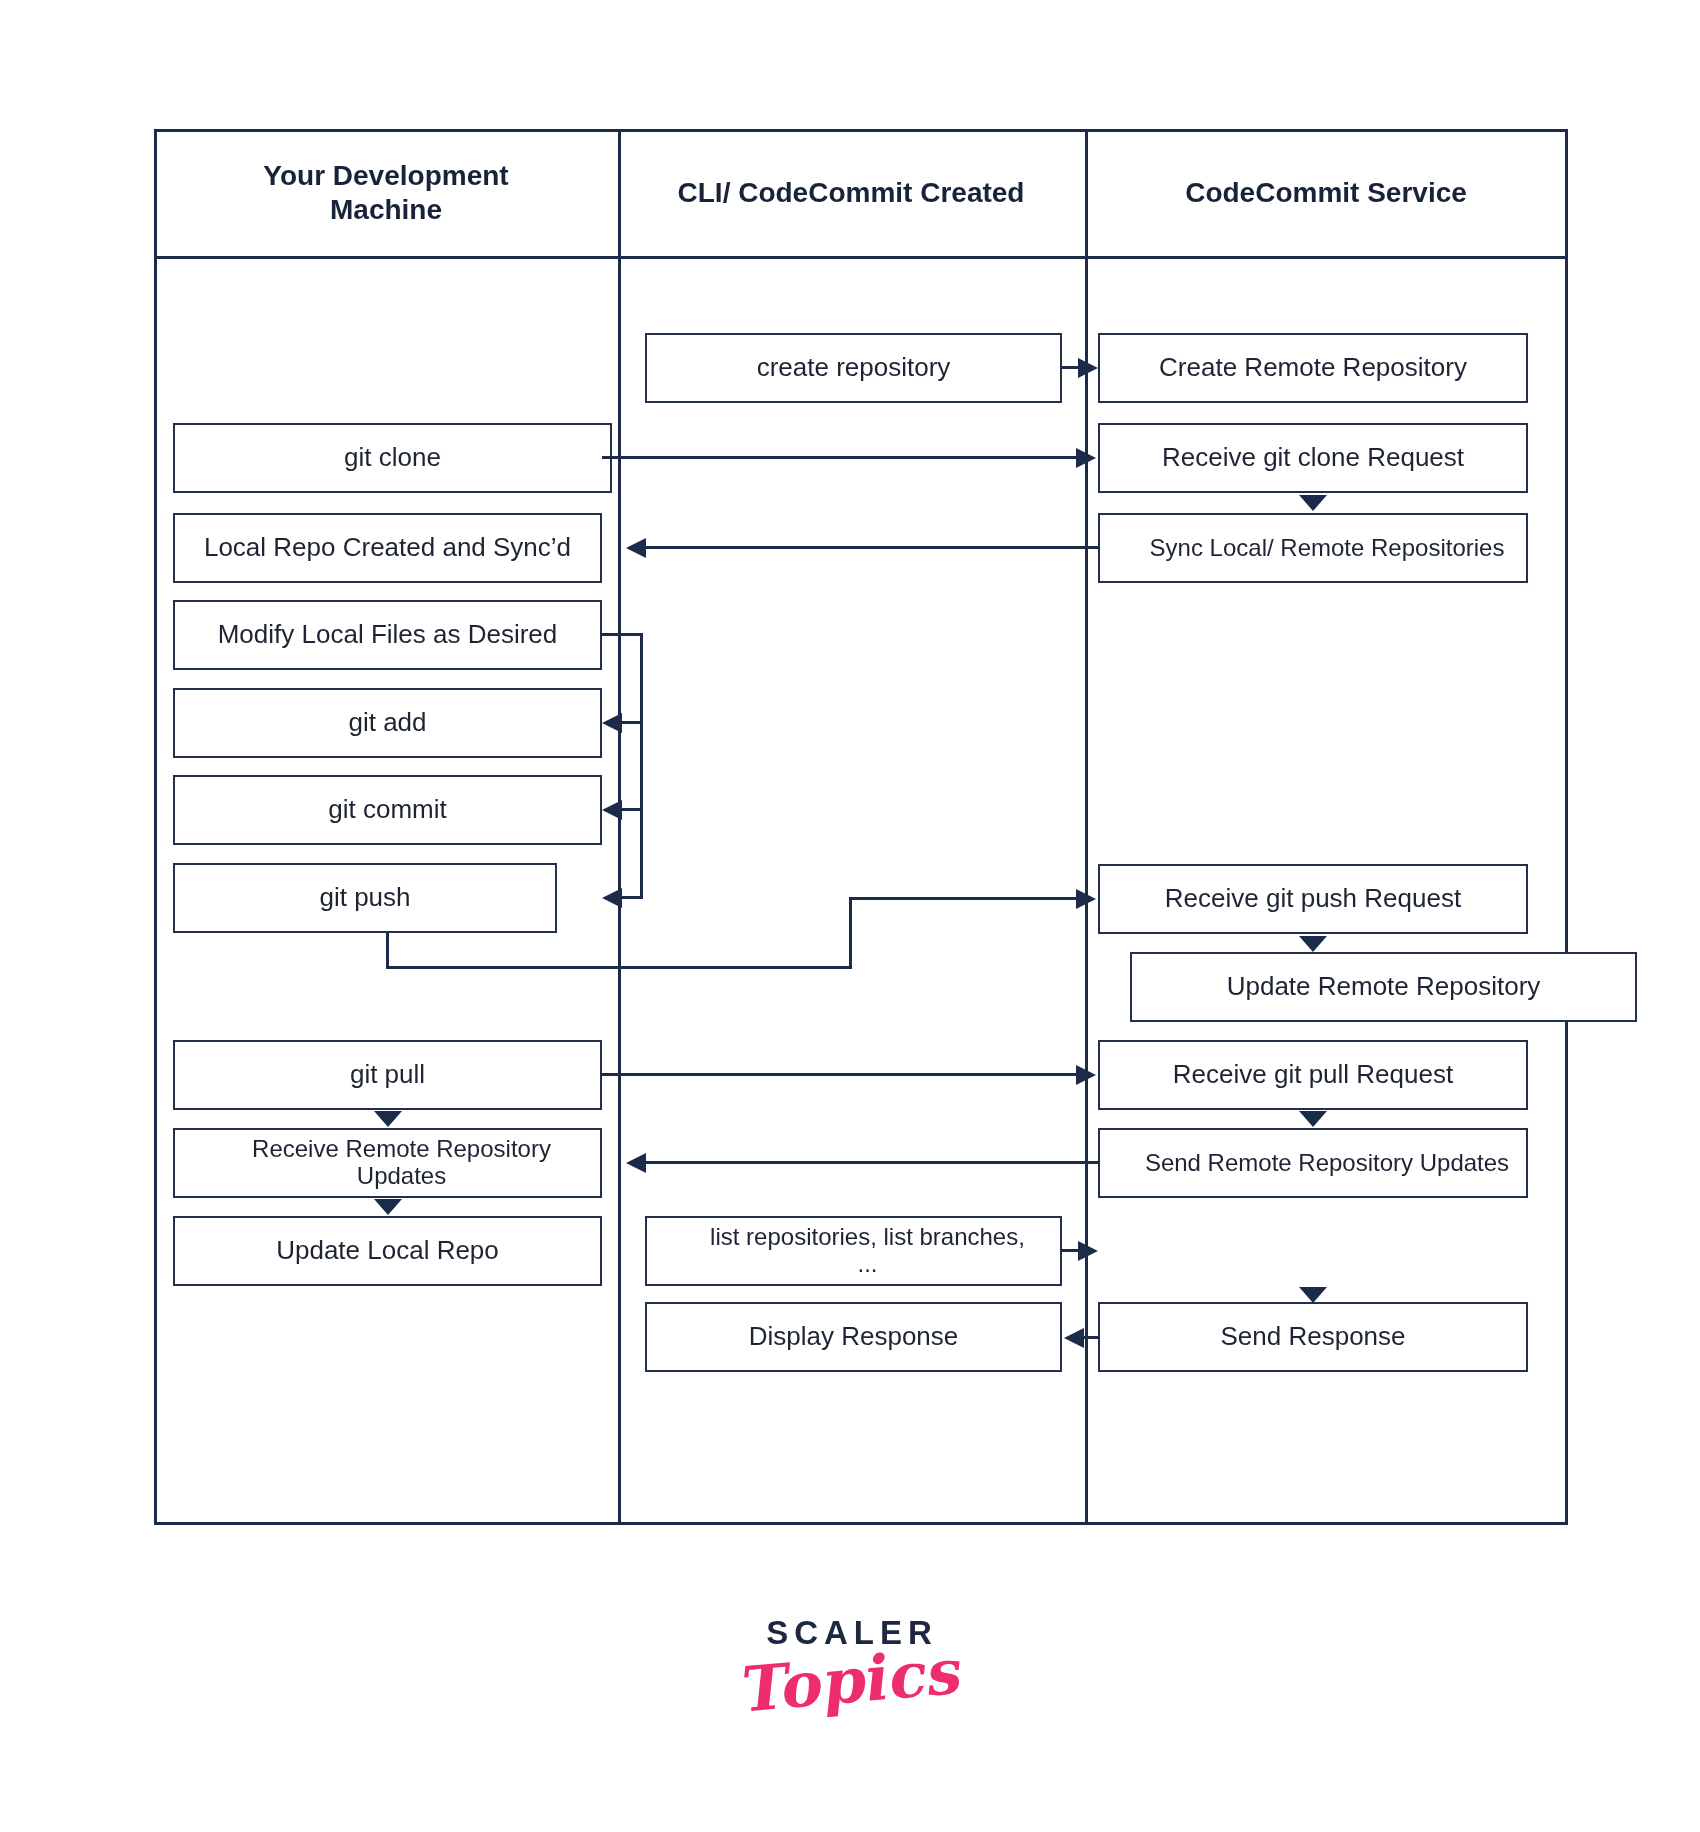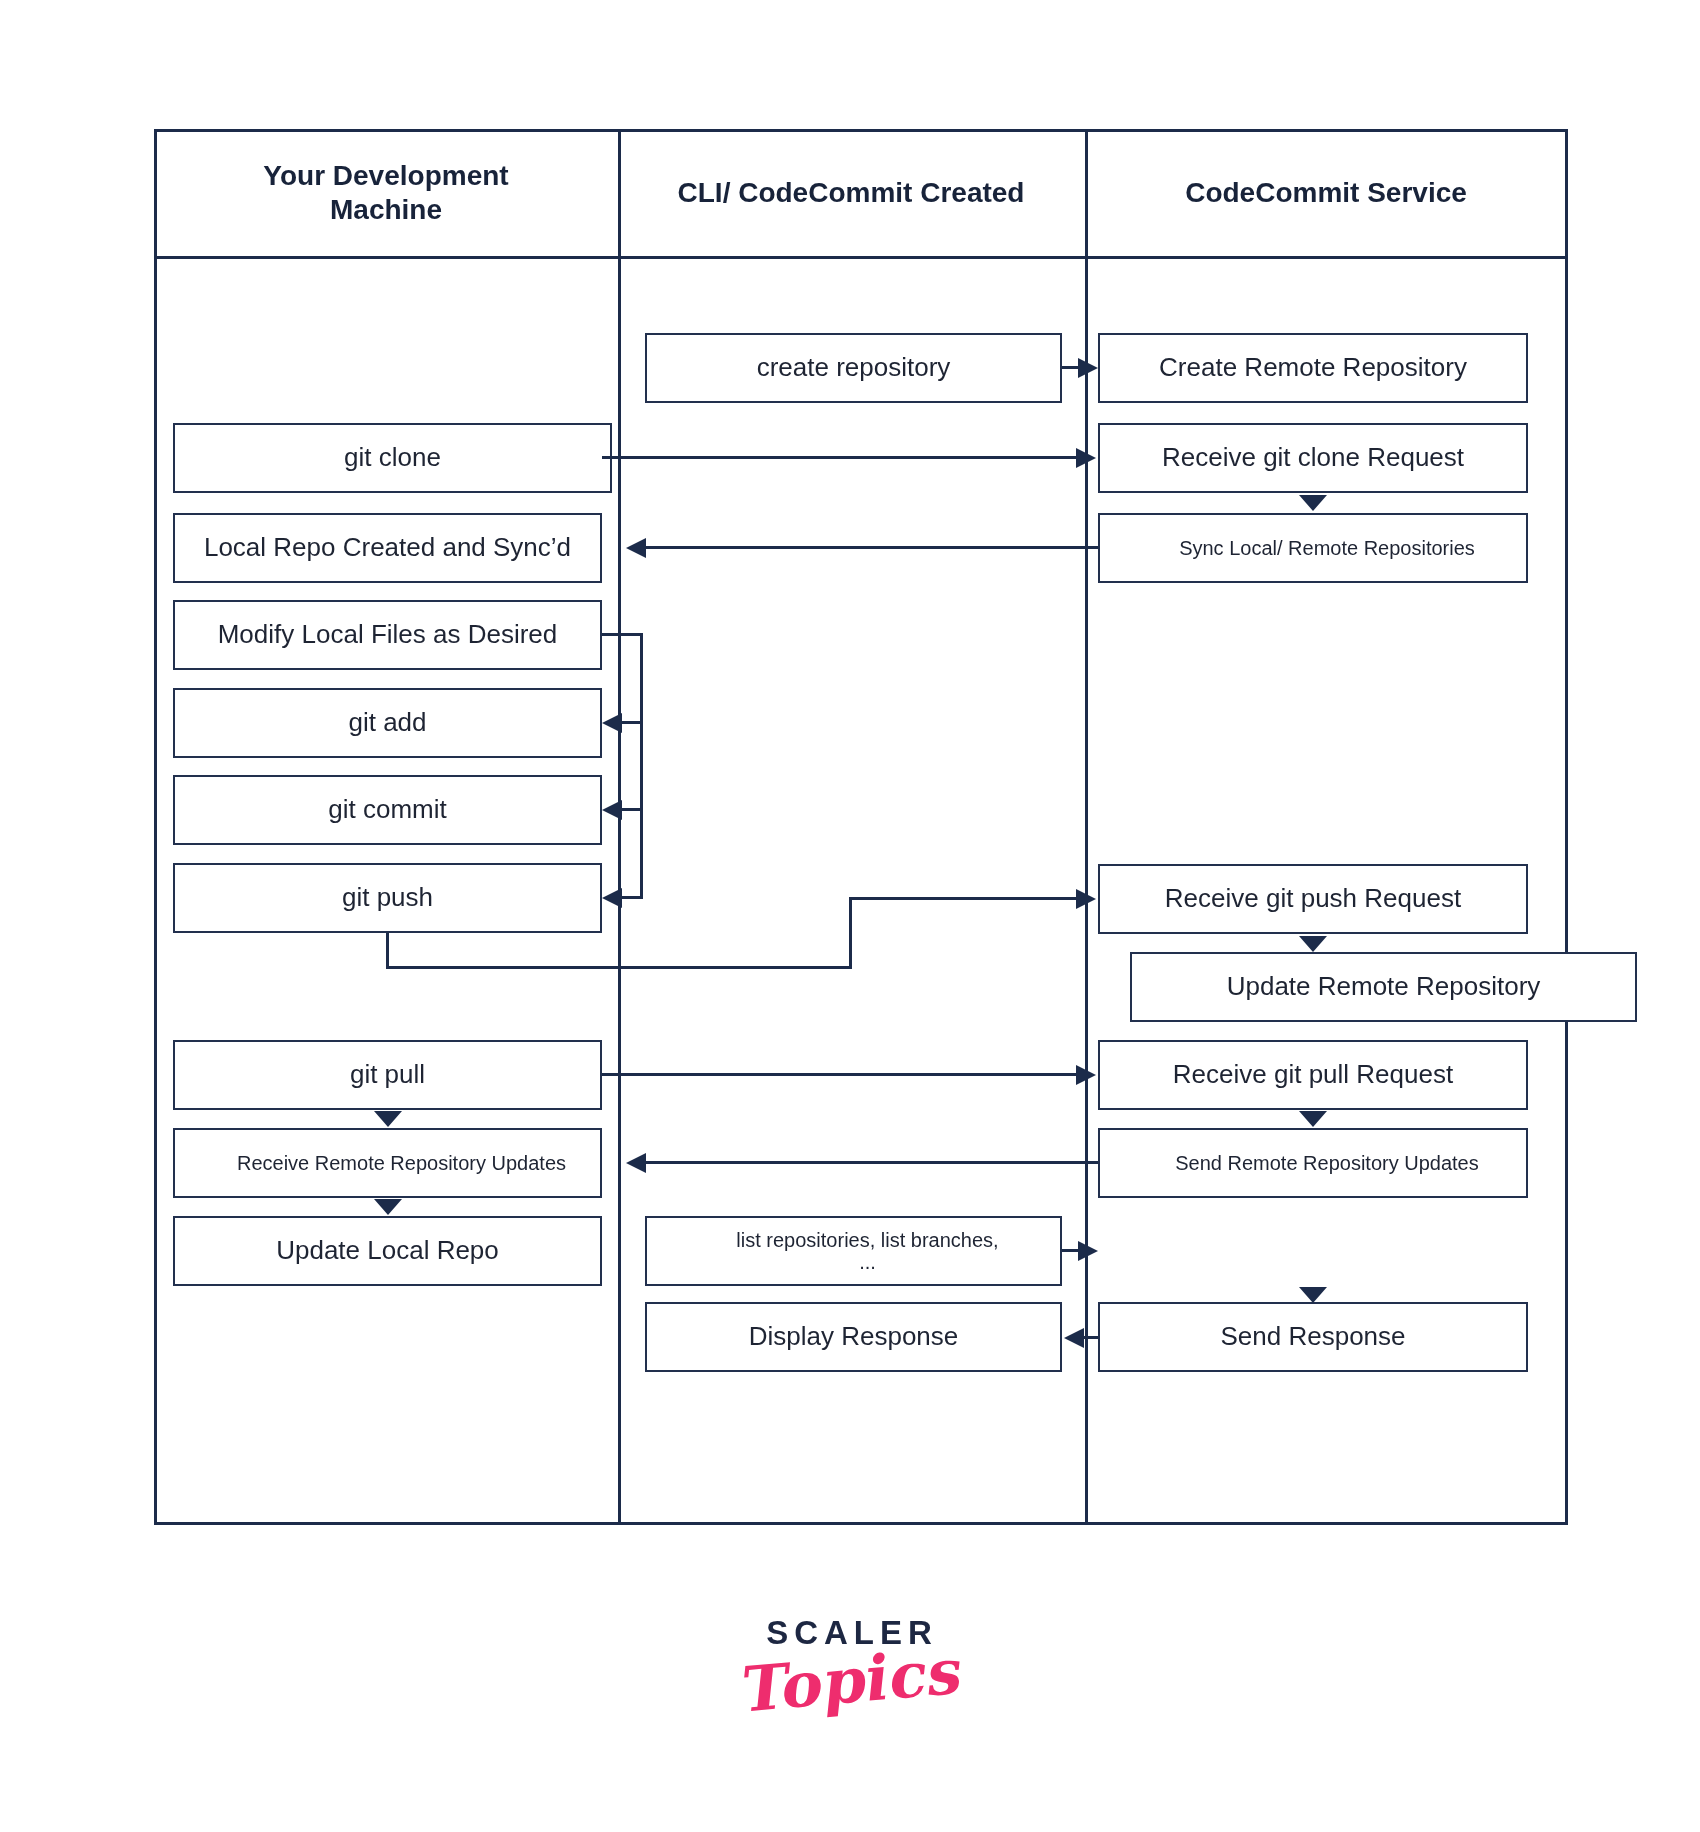--- a/index.html
+++ b/index.html
@@ -16,21 +16,21 @@
   .vline,.hline,.seg{position:absolute;background:var(--line);}
   .hdr{
     position:absolute;display:flex;align-items:center;justify-content:center;
     text-align:center;font-weight:bold;font-size:28px;color:#18233a;line-height:1.2;
   }
   .box{
     position:absolute;box-sizing:border-box;border:2.5px solid var(--boxborder);
     background:#fff;display:flex;flex-direction:column;align-items:center;justify-content:center;
     text-align:center;font-size:26px;color:var(--text);height:70px;padding:0 8px;line-height:1.12;
   }
-  .box.sm{font-size:20px;padding-left:36px;}
+  .box.sm{font-size:24px;padding-left:36px;}
   .tri{position:absolute;width:0;height:0;}
   .tri.right{border-top:10px solid transparent;border-bottom:10px solid transparent;border-left:20px solid var(--line);}
   .tri.left{border-top:10px solid transparent;border-bottom:10px solid transparent;border-right:20px solid var(--line);}
   .tri.down{border-left:14px solid transparent;border-right:14px solid transparent;border-top:16px solid var(--line);}
   .brand{
     position:absolute;text-align:center;font-weight:bold;font-size:33px;
     letter-spacing:6px;color:#1d2742;
   }
   .brand-script{
     position:absolute;text-align:center;font-family:"DejaVu Serif",serif;
@@ -49,21 +49,21 @@
 
   <div class="hdr" style="left:210px;top:140px;width:352px;height:106px;">Your Development Machine</div>
   <div class="hdr" style="left:641px;top:140px;width:420px;height:106px;">CLI/ CodeCommit Created</div>
   <div class="hdr" style="left:1116px;top:140px;width:420px;height:106px;">CodeCommit Service</div>
 
   <div class="box" style="left:173px;top:423px;width:439px;">git clone</div>
   <div class="box" style="left:173px;top:513px;width:429px;">Local Repo Created and Sync’d</div>
   <div class="box" style="left:173px;top:600px;width:429px;">Modify Local Files as Desired</div>
   <div class="box" style="left:173px;top:688px;width:429px;">git add</div>
   <div class="box" style="left:173px;top:775px;width:429px;">git commit</div>
-  <div class="box" style="left:173px;top:863px;width:429px;">git push</div>
+  <div class="box" style="left:173px;top:863px;width:384px;">git push</div>
   <div class="box" style="left:173px;top:1040px;width:429px;">git pull</div>
   <div class="box sm" style="left:173px;top:1128px;width:429px;">Receive Remote Repository Updates</div>
   <div class="box" style="left:173px;top:1216px;width:429px;">Update Local Repo</div>
 
   <div class="box" style="left:645px;top:333px;width:417px;">create repository</div>
   <div class="box sm" style="left:645px;top:1216px;width:417px;">
     <span>list repositories, list branches,</span>
     <span>...</span>
   </div>
   <div class="box" style="left:645px;top:1302px;width:417px;">Display Response</div>

